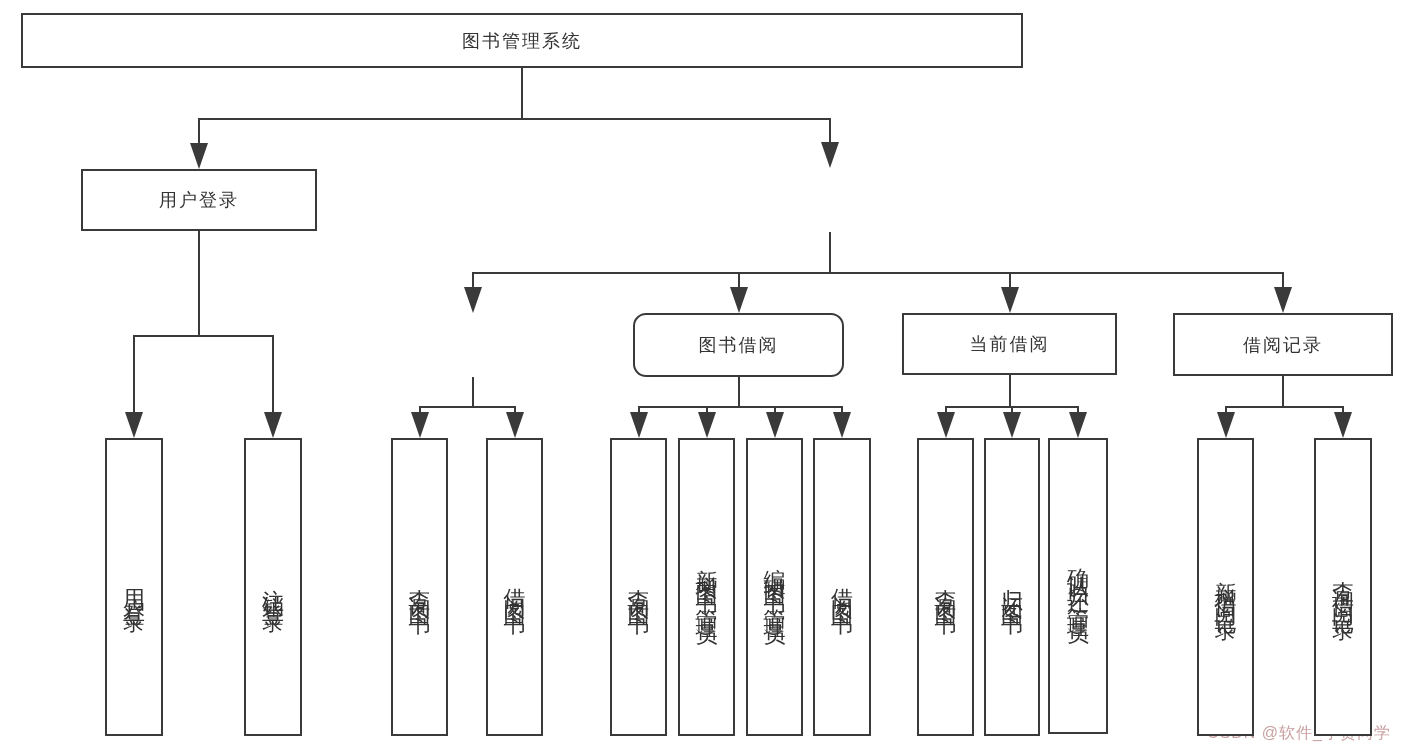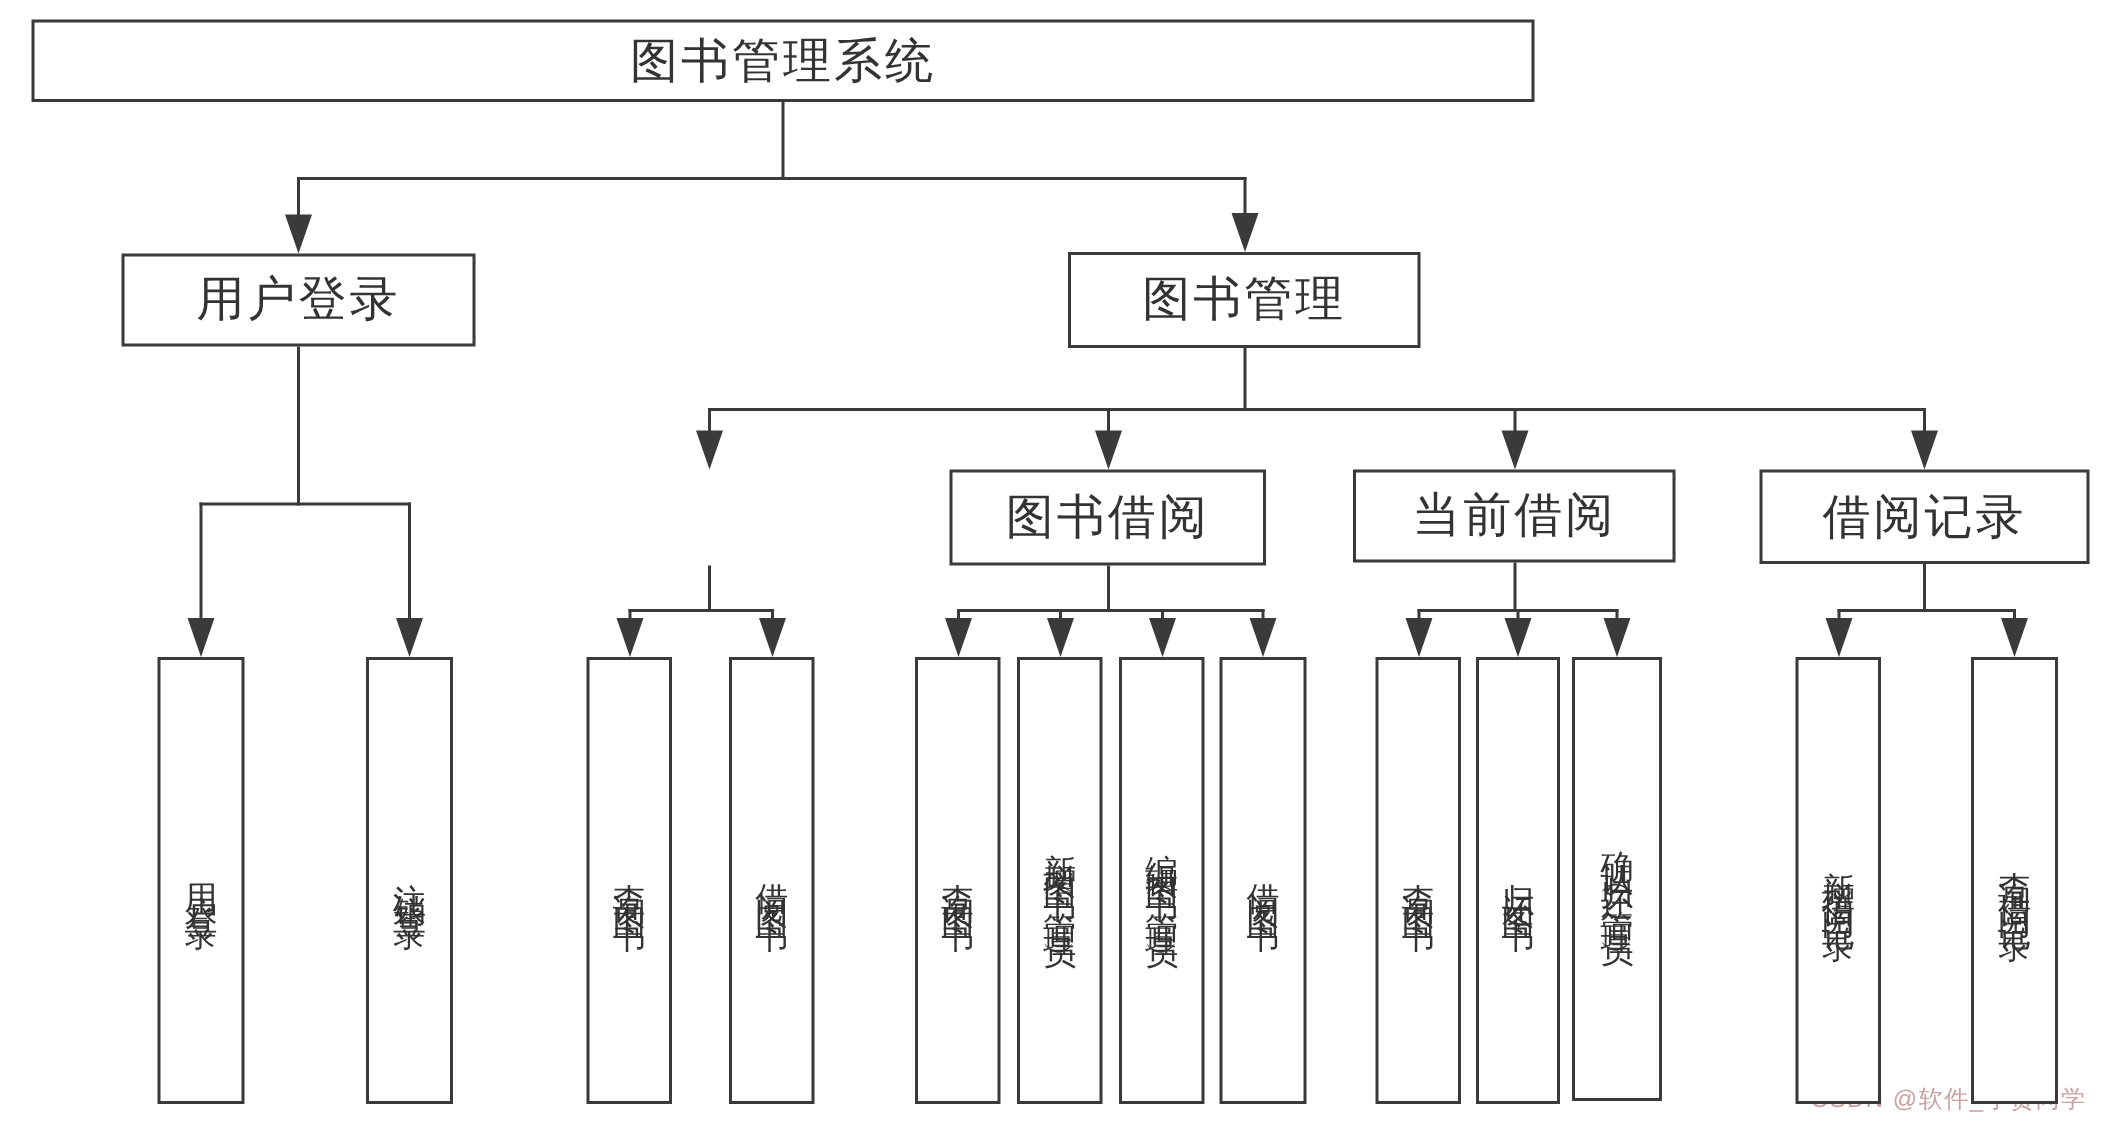--- a/index.html
+++ b/index.html
@@ -18,21 +18,21 @@
     overflow:hidden;
   }
   .box{
     position:absolute;
     box-sizing:border-box;
     border:2px solid var(--line);
     background:#fff;
     display:flex;
     align-items:center;
     justify-content:center;
-    font-size:32px;
+    font-size:18px;
     letter-spacing:2px;
     color:var(--text);
     white-space:nowrap;
   }
   .vbox{
     position:absolute;
     box-sizing:border-box;
     border:2px solid var(--line);
     background:#fff;
     display:flex;
@@ -79,40 +79,39 @@
     <div class="arrow" style="left: 820.5px; top: 142px;"></div>
     <div class="box" style="left: 81px; top: 169px; width: 236px; height: 62px;">用户登录</div>
     <div class="vline" style="left: 198px; top: 231px; height: 106px;"></div>
     <div class="hline" style="left: 133px; top: 335px; width: 141px;"></div>
     <div class="vline" style="left: 133px; top: 335px; height: 79px;"></div>
     <div class="arrow" style="left: 125px; top: 412px;"></div>
     <div class="vline" style="left: 272px; top: 335px; height: 79px;"></div>
     <div class="arrow" style="left: 264px; top: 412px;"></div>
     <div class="vbox" style="left: 105px; top: 438px; width: 58px; height: 298px;">用户登录</div>
     <div class="vbox" style="left: 244px; top: 438px; width: 58px; height: 298px;">注销登录</div>
-    <div class="box" style="left: 712px; top: 168px; width: 235px; height: 64px;">图书管理</div>
     <div class="vline" style="left: 828.5px; top: 232px; height: 42px;"></div>
     <div class="hline" style="left: 471.5px; top: 272px; width: 812.5px;"></div>
     <div class="vline" style="left: 471.5px; top: 272px; height: 17px;"></div>
     <div class="arrow" style="left: 463.5px; top: 287px;"></div>
     <div class="vline" style="left: 737.5px; top: 272px; height: 17px;"></div>
     <div class="arrow" style="left: 729.5px; top: 287px;"></div>
     <div class="vline" style="left: 1008.5px; top: 272px; height: 17px;"></div>
     <div class="arrow" style="left: 1000.5px; top: 287px;"></div>
     <div class="vline" style="left: 1282px; top: 272px; height: 17px;"></div>
     <div class="arrow" style="left: 1274px; top: 287px;"></div>
     <div class="vline" style="left: 471.5px; top: 377px; height: 31px;"></div>
     <div class="hline" style="left: 418.5px; top: 406px; width: 97px;"></div>
     <div class="vline" style="left: 418.5px; top: 406px; height: 8px;"></div>
     <div class="arrow" style="left: 410.5px; top: 412px;"></div>
     <div class="vline" style="left: 513.5px; top: 406px; height: 8px;"></div>
     <div class="arrow" style="left: 505.5px; top: 412px;"></div>
     <div class="vbox" style="left: 391px; top: 438px; width: 57px; height: 298px;">查询图书</div>
     <div class="vbox" style="left: 486px; top: 438px; width: 57px; height: 298px;">借阅图书</div>
-    <div class="box" style="left: 633px; top: 313px; width: 211px; height: 64px;">图书借阅</div>
+    <div class="box" style="left: 633px; top: 313px; width: 211px; height: 64px; border-radius: 13px;">图书借阅</div>
     <div class="vline" style="left: 737.5px; top: 377px; height: 31px;"></div>
     <div class="hline" style="left: 637.5px; top: 406px; width: 205.5px;"></div>
     <div class="vline" style="left: 637.5px; top: 406px; height: 8px;"></div>
     <div class="arrow" style="left: 629.5px; top: 412px;"></div>
     <div class="vline" style="left: 705.5px; top: 406px; height: 8px;"></div>
     <div class="arrow" style="left: 697.5px; top: 412px;"></div>
     <div class="vline" style="left: 773.5px; top: 406px; height: 8px;"></div>
     <div class="arrow" style="left: 765.5px; top: 412px;"></div>
     <div class="vline" style="left: 841px; top: 406px; height: 8px;"></div>
     <div class="arrow" style="left: 833px; top: 412px;"></div>

